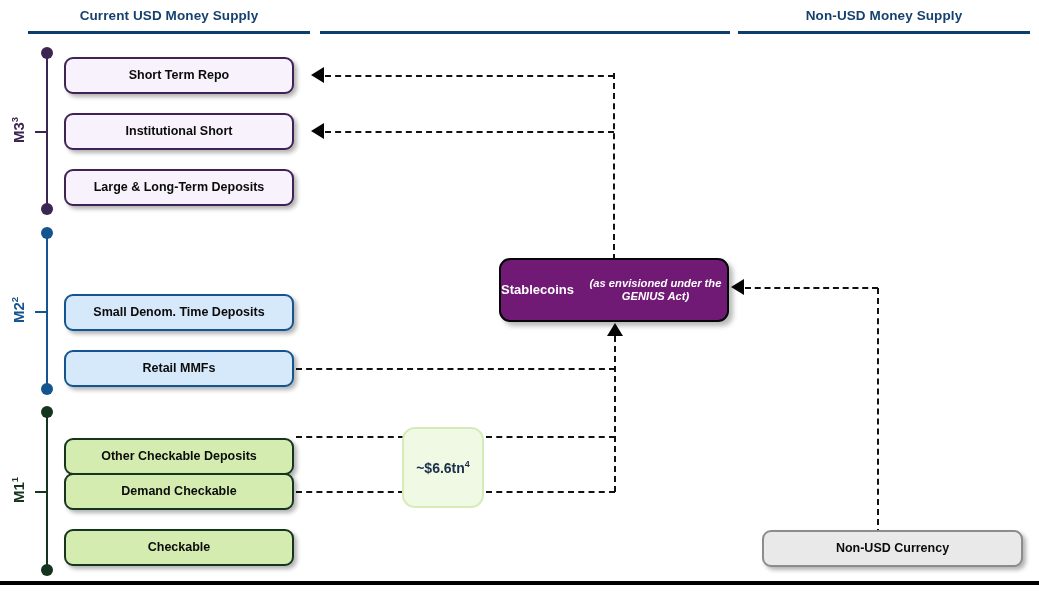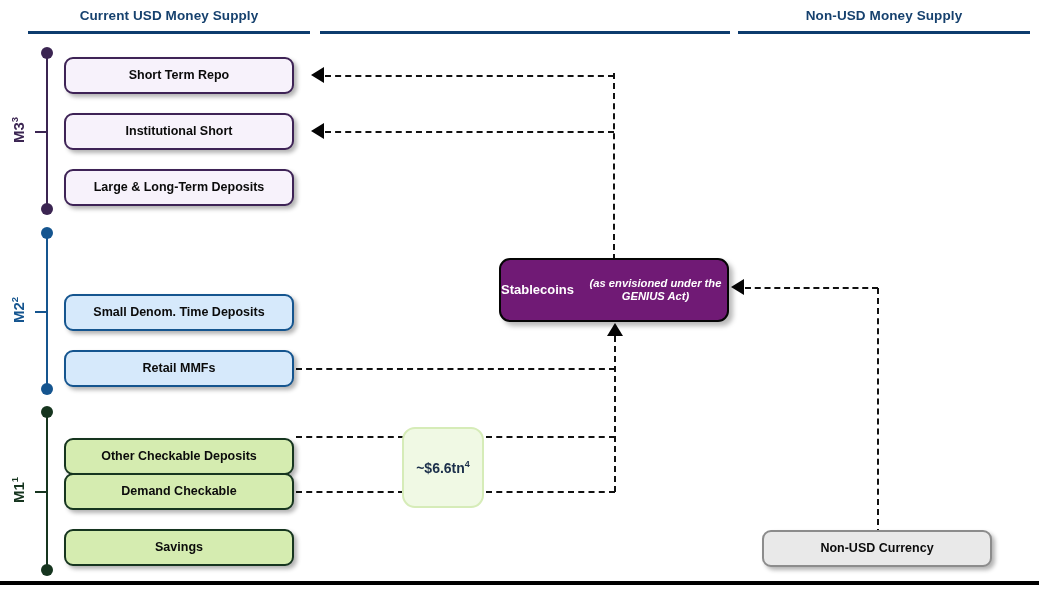--- a/index.html
+++ b/index.html
@@ -199,33 +199,33 @@
     <span>Small Denom. Time Deposits</span>
   </div>
 
   <div class="node m1" style="left:64px;top:418px;width:230px;height:37px;margin-top:20px;">
     <span>Other Checkable Deposits</span>
   </div>
   <div class="node m1" style="left:64px;top:473px;width:230px;height:37px;">
     <span>Demand Checkable</span>
   </div>
   <div class="node m1" style="left:64px;top:529px;width:230px;height:37px;">
-    <span>Savings</span>
+    <span>Checkable</span>
   </div>
 
   <div class="node amount" style="left:402px;top:427px;width:82px;height:81px;">
     <span>
       <span>~$6.6tn</span><sup>4</sup>
     </span>
   </div>
 
   <div class="node stable" style="left:499px;top:258px;width:230px;height:64px;">
     <span class="st-title">Stablecoins</span>
     <span class="st-sub">(as envisioned under the GENIUS Act)</span>
   </div>
 
-  <div class="node nonusd" style="left:762px;top:530px;width:230px;height:37px;">
+  <div class="node nonusd" style="left:762px;top:530px;width:261px;height:37px;">
     <span>Non-USD Currency</span>
   </div>
 
   <div class="footer-rule" style="top:581px;"></div>
 
 </div>
 
 </body></html>

